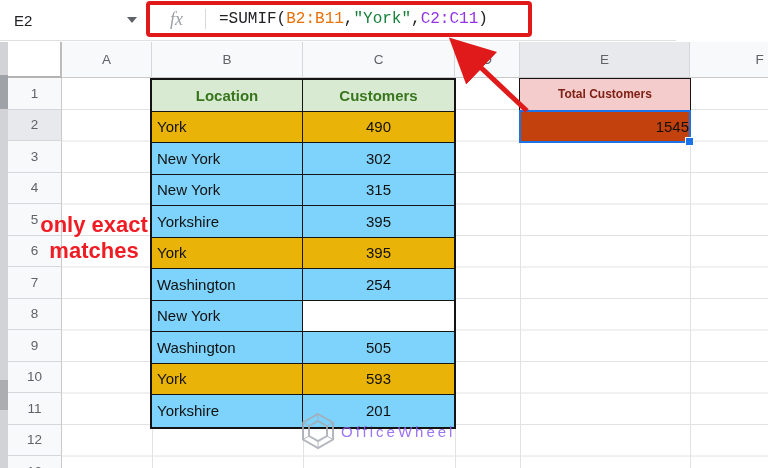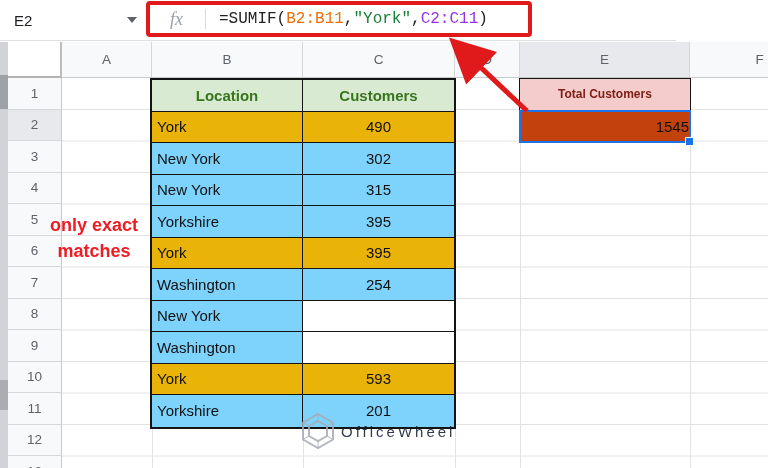--- a/index.html
+++ b/index.html
@@ -55,25 +55,25 @@
   .result-head{position:absolute;left:519px;top:78px;width:172px;height:32.5px;box-sizing:border-box;
                background:#f4cccc;border:1.5px solid #141414;display:flex;align-items:center;
                justify-content:center;font-size:12px;font-weight:bold;color:#7f2015;}
   .result-cell{position:absolute;left:519px;top:110px;width:172px;height:32.5px;box-sizing:border-box;
                background:#c2410c;border:2.5px solid #1a73e8;display:flex;align-items:center;
                justify-content:flex-end;font-size:15px;color:#111;}
   .handle{position:absolute;right:-5px;bottom:-5px;width:7px;height:7px;background:#1a73e8;border:1px solid #fff;}
 
   
   .annotation{position:absolute;left:36px;top:212px;width:116px;text-align:center;
-              color:#ef1c24;font-weight:bold;font-size:18px;line-height:26px;z-index:8;}
+              color:#ef1c24;font-weight:bold;font-size:22px;line-height:26px;z-index:8;}
   .arrow-overlay{position:absolute;left:0;top:0;pointer-events:none;z-index:9;}
   .watermark{position:absolute;left:300px;top:412px;display:flex;align-items:center;
              opacity:0.85;z-index:7;}
-  .wm-text{margin-left:5px;font-size:15px;letter-spacing:3px;color:#0f172a;}
+  .wm-text{margin-left:5px;font-size:15px;letter-spacing:3px;color:#8b5cf6;}
 </style>
 </head>
 <body>
 
 <div class="screen">
 
   <div class="topbar">
     <div class="namebox">
       <span class="val">E2</span>
     </div>
@@ -162,20 +162,21 @@
       </div>
       <div class="t-row">
         <div class="t-cell loc">Washington</div>
         <div class="t-cell cust">254</div>
       </div>
       <div class="t-row">
         <div class="t-cell loc">New York</div>
       </div>
       <div class="t-row">
         <div class="t-cell loc">Washington</div>
+        <div class="t-cell cust">505</div>
       </div>
       <div class="t-row match">
         <div class="t-cell loc">York</div>
         <div class="t-cell cust">593</div>
       </div>
       <div class="t-row">
         <div class="t-cell loc">Yorkshire</div>
         <div class="t-cell cust">201</div>
       </div>
     </div>

